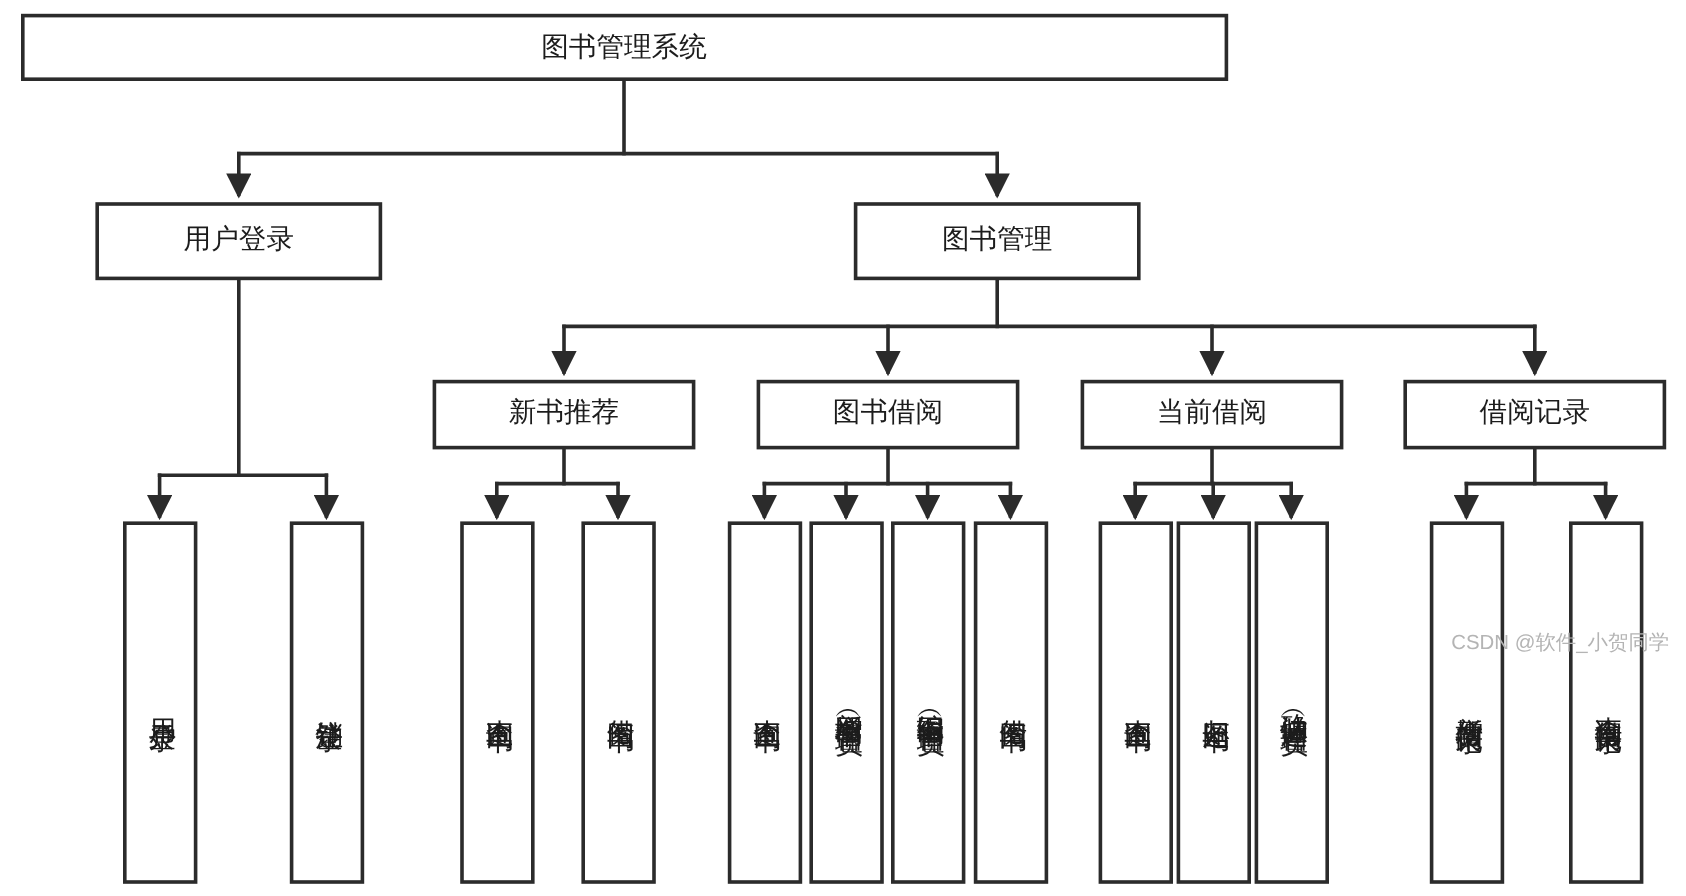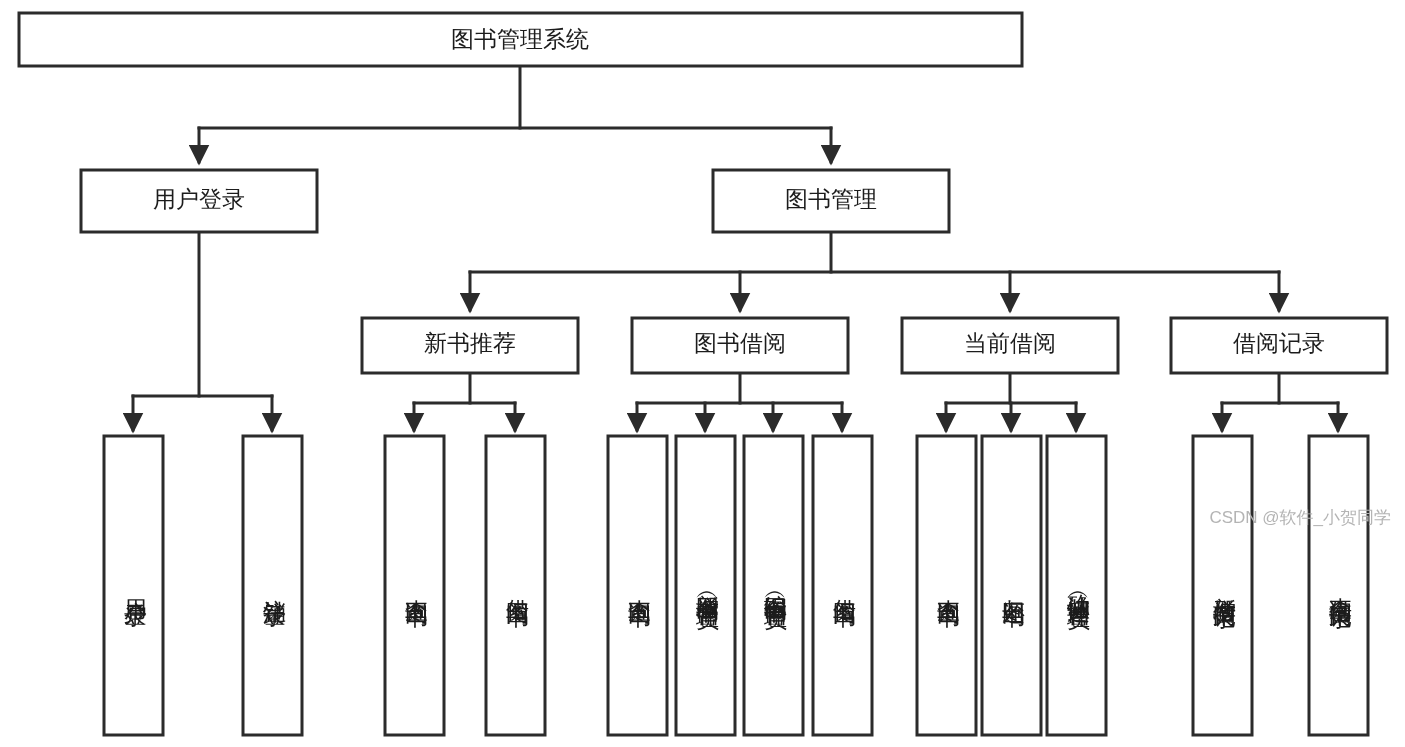--- a/index.html
+++ b/index.html
@@ -49,21 +49,21 @@
   }
   .label-v {
     font-size: 23px;
     writing-mode: vertical-rl;
     text-orientation: upright;
     letter-spacing: 2px;
   }
   .watermark {
     position: absolute;
     right: 14px;
-    bottom: 24px;
+    bottom: 6px;
     font-size: 17px;
     color: #b4b4b4;
     font-family: "Liberation Sans", "DejaVu Sans", sans-serif;
     white-space: nowrap;
     pointer-events: none;
   }
 </style>
 </head>
 <body>
 

